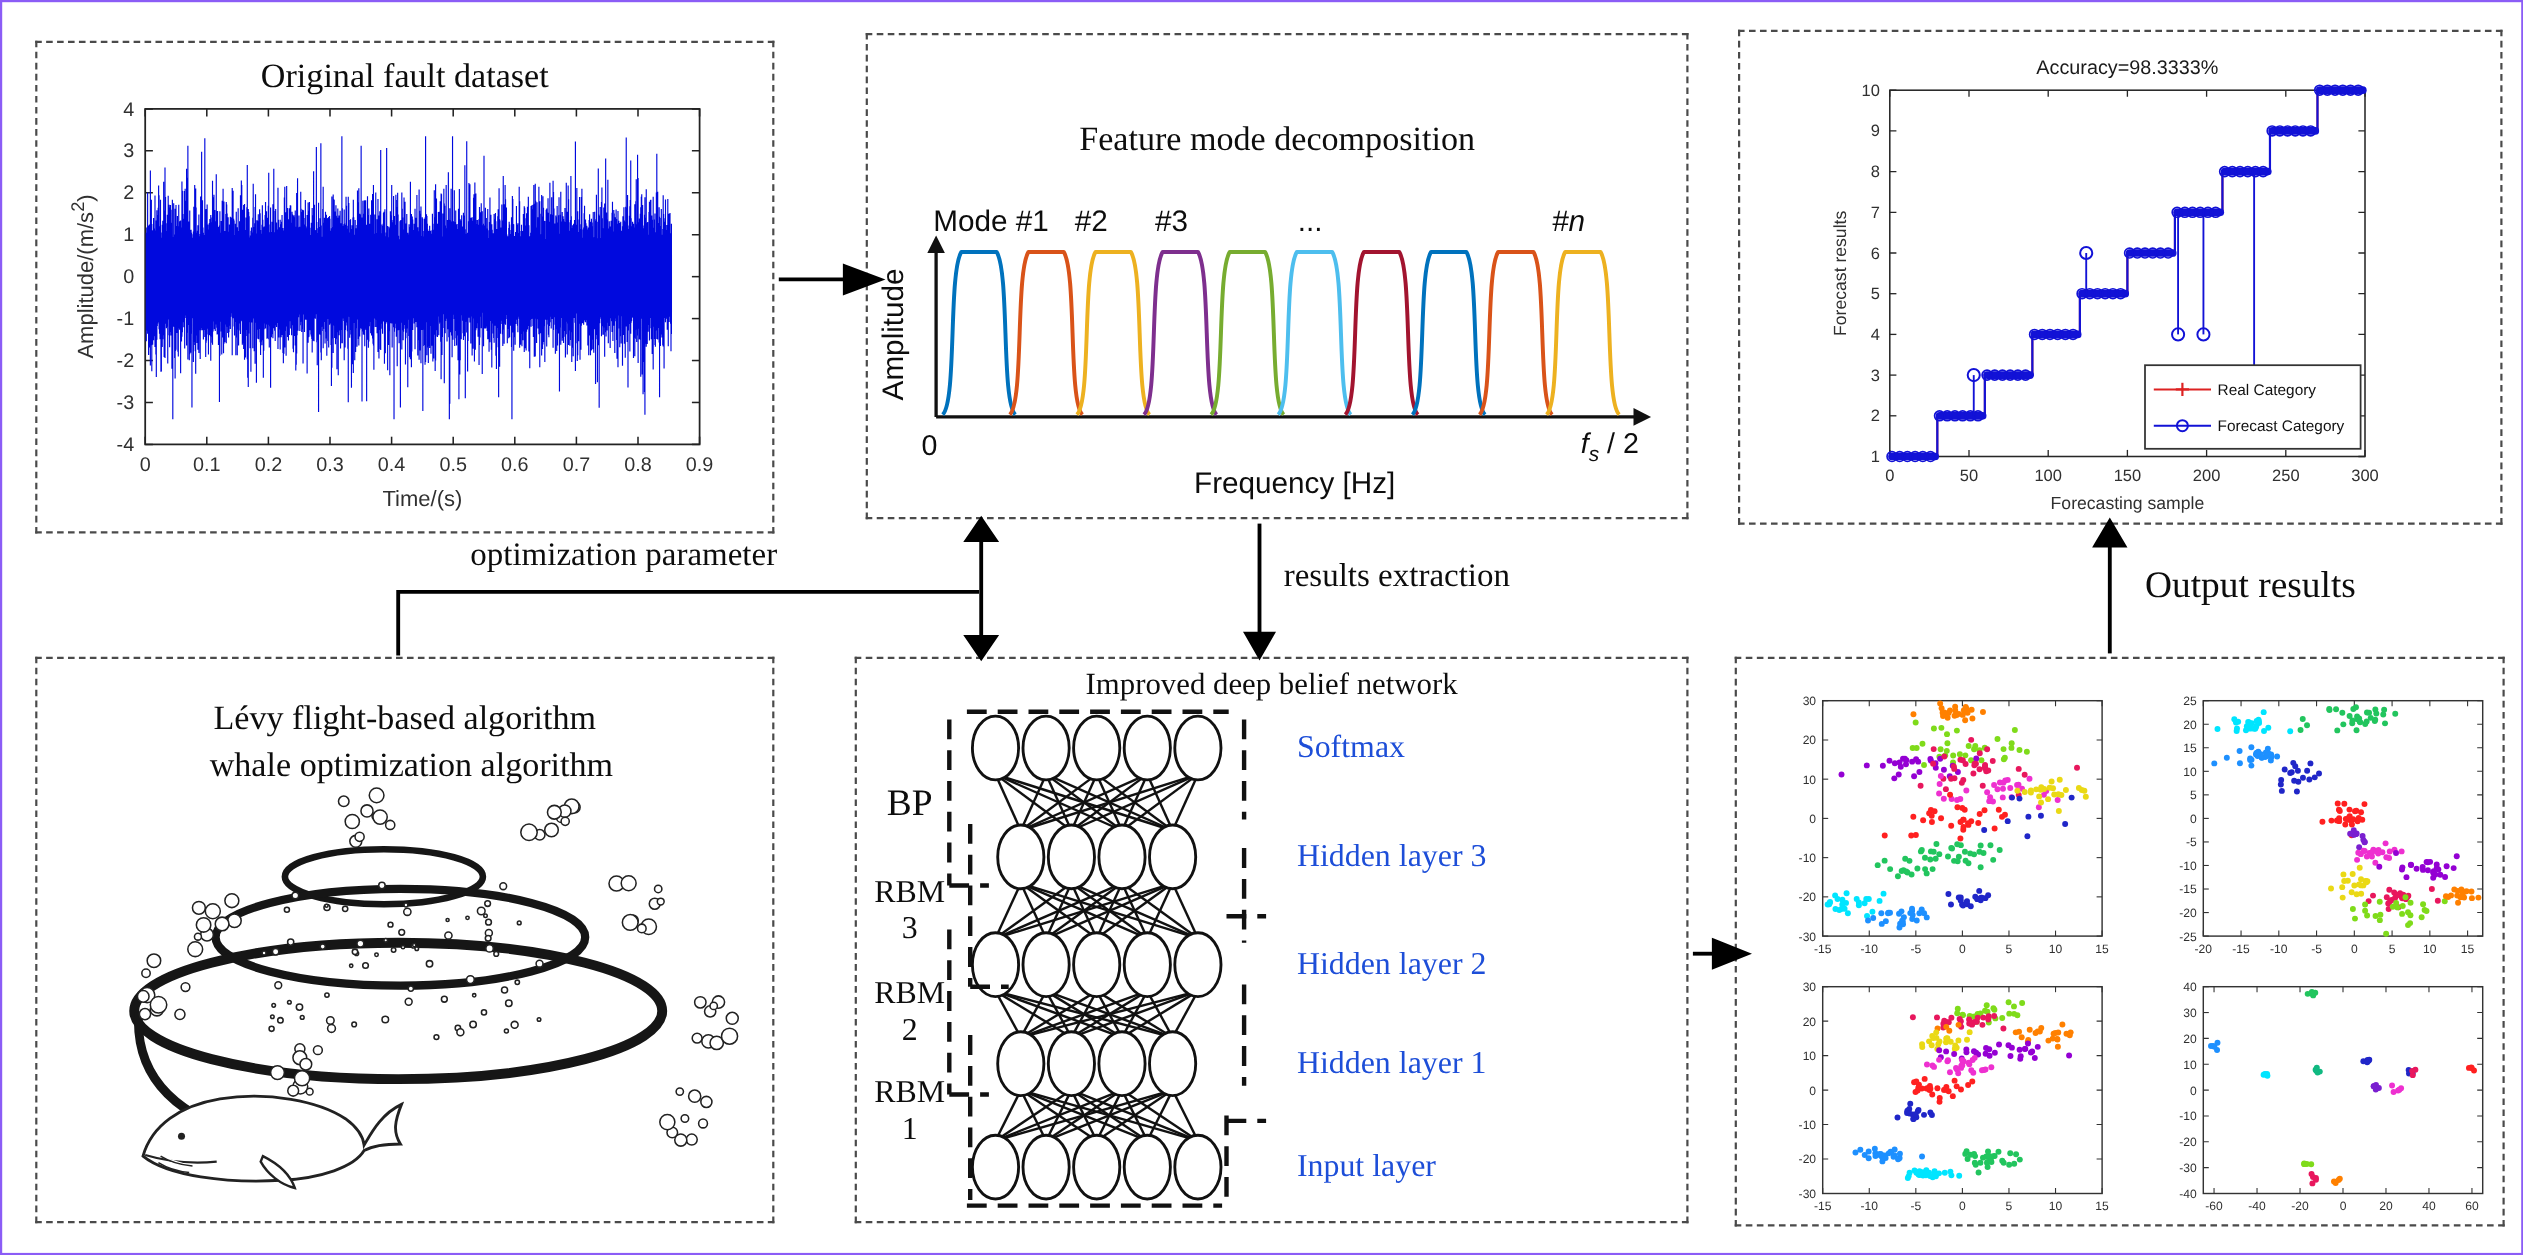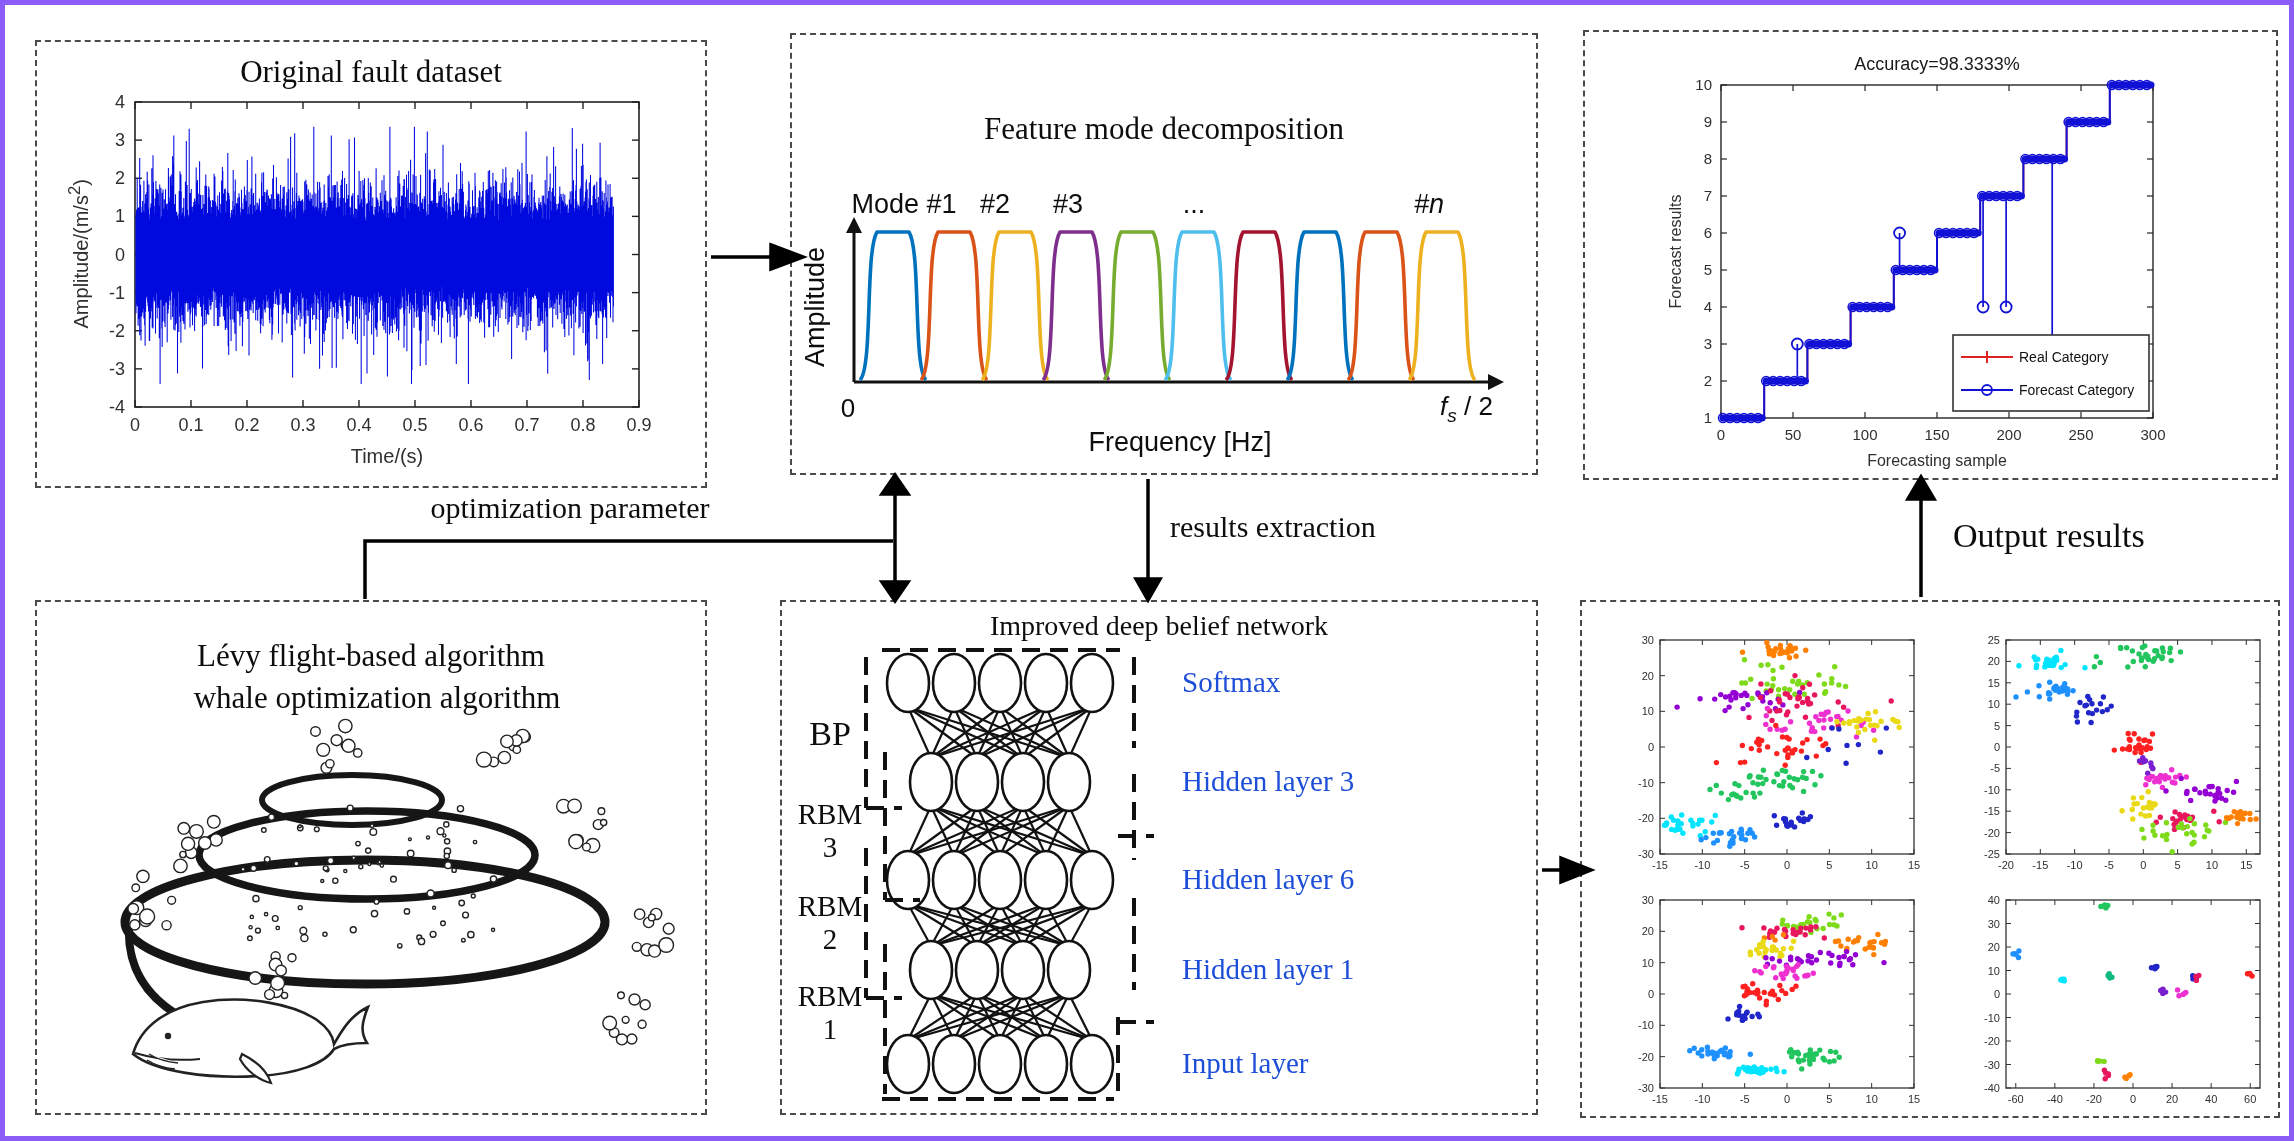--- a/index.html
+++ b/index.html
@@ -1,17 +1,17 @@
 <!DOCTYPE html>
 <html><head>
 <meta charset="utf-8">
 <style>
   html,body{margin:0;padding:0;background:#fff;}
   #root{position:relative;width:2294px;height:1141px;background:#ffffff;overflow:hidden;
-        border:5px solid #8b5cf6;box-sizing:border-box;
+        border:2px solid #8b5cf6;box-sizing:border-box;
         font-family:"Liberation Serif","DejaVu Serif",serif;color:#111;}
   .dbox{position:absolute;border:2.5px dashed #4a4a4a;background:#fff;box-sizing:border-box;}
   .serif-title{position:absolute;text-align:center;font-family:"Liberation Serif","DejaVu Serif",serif;
         color:#0d0d0d;white-space:nowrap;}
   .arrow-label{position:absolute;font-family:"Liberation Serif","DejaVu Serif",serif;color:#0d0d0d;white-space:nowrap;}
   svg{position:absolute;left:0;top:0;}
   svg text{font-family:"Liberation Sans","DejaVu Sans",sans-serif;}
   .dbn-label{position:absolute;font-family:"Liberation Serif","DejaVu Serif",serif;color:#0d0d0d;
         text-align:center;white-space:nowrap;line-height:1.15;}
   .dbn-right{position:absolute;font-family:"Liberation Serif","DejaVu Serif",serif;color:#1d4ed8;
@@ -577,21 +577,21 @@
       <span>RBM</span><br><span>3</span>
     </div>
     <div class="dbn-label" style="left:8px;top:288px;width:80px;font-size:29px;">
       <span>RBM</span><br><span>2</span>
     </div>
     <div class="dbn-label" style="left:8px;top:378px;width:80px;font-size:29px;">
       <span>RBM</span><br><span>1</span>
     </div>
     <div class="dbn-right" style="left:400px;top:64px;font-size:29px;">Softmax</div>
     <div class="dbn-right" style="left:400px;top:163px;font-size:29px;">Hidden layer 3</div>
-    <div class="dbn-right" style="left:400px;top:261px;font-size:29px;">Hidden layer 6</div>
+    <div class="dbn-right" style="left:400px;top:261px;font-size:29px;">Hidden layer 2</div>
     <div class="dbn-right" style="left:400px;top:351px;font-size:29px;">Hidden layer 1</div>
     <div class="dbn-right" style="left:400px;top:445px;font-size:29px;">Input layer</div>
   </div>
 
   <div class="dbox" style="left:1575px;top:595px;width:700px;height:518px;">
     <svg id="scatter-grid" width="700" height="518" viewBox="0 0 700 518">
         <rect x="78" y="38" width="254" height="214" fill="#fff" stroke="#333" stroke-width="1.3"></rect>
         <line x1="78" y1="252" x2="78" y2="247" stroke="#333" stroke-width="1"></line>
         <line x1="78" y1="38" x2="78" y2="43" stroke="#333" stroke-width="1"></line>
         <text x="78" y="267" font-size="11" text-anchor="middle" fill="#303030">-15</text>

